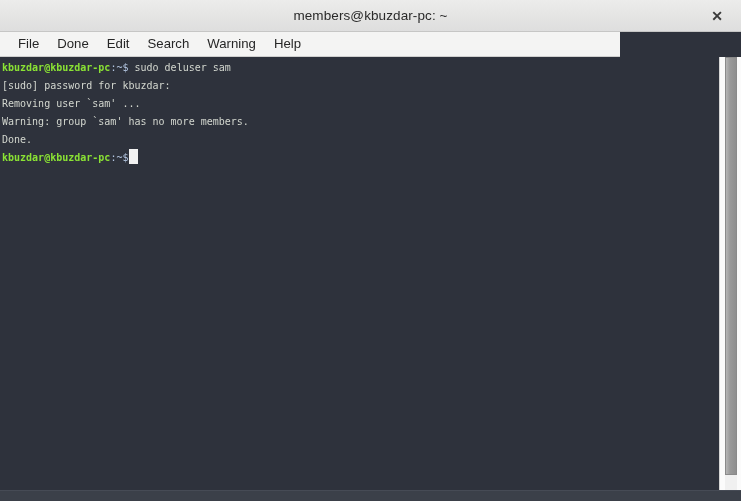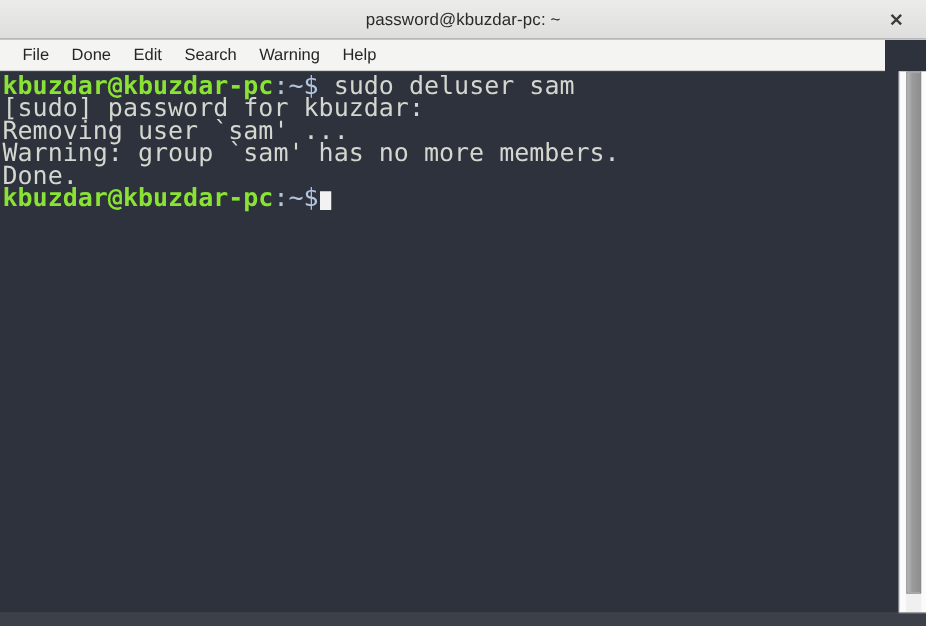--- a/index.html
+++ b/index.html
@@ -59,21 +59,21 @@
     font-weight: bold;
     color: #3a3a3a;
     cursor: pointer;
   }
 
   
   .menubar {
     position: absolute;
     left: 0;
     top: 32px;
-    width: 708px;
+    width: 620px;
     height: 25px;
     background: #f4f4f3;
     border-bottom: 1px solid #cfcfce;
     box-sizing: border-box;
     display: flex;
     align-items: center;
     padding-left: 9px;
   }
   .menu-item {
     font-size: 13.2px;
@@ -97,21 +97,21 @@
   }
   .term {
     position: absolute;
     left: 0;
     top: 0;
     width: 720px;
     height: 434px;
     padding: 2px 0 0 2px;
     box-sizing: border-box;
     font-family: "DejaVu Sans Mono", "Liberation Mono", monospace;
-    font-size: 20px;
+    font-size: 10px;
     line-height: 18px;
     color: #d3d7cf;
     white-space: pre;
     overflow: hidden;
   }
   .line { height: 18px; }
   .c-green { color: #8ae234; font-weight: bold; }
   .c-blue  { color: #b3c5e0; }
   .c-def   { color: #d3d7cf; }
   .cursor {
@@ -171,21 +171,21 @@
     height: 1px;
     background: #464b55;
   }
 </style>
 </head>
 <body>
 
 <div class="window">
 
   <div class="titlebar">
-    <div class="title-text">password@kbuzdar-pc: ~</div>
+    <div class="title-text">members@kbuzdar-pc: ~</div>
     <div class="close-btn">✕</div>
   </div>
 
   <div class="menubar">
     <div class="menu-item">File</div>
     <div class="menu-item">Done</div>
     <div class="menu-item">Edit</div>
     <div class="menu-item">Search</div>
     <div class="menu-item">Warning</div>
     <div class="menu-item">Help</div>

